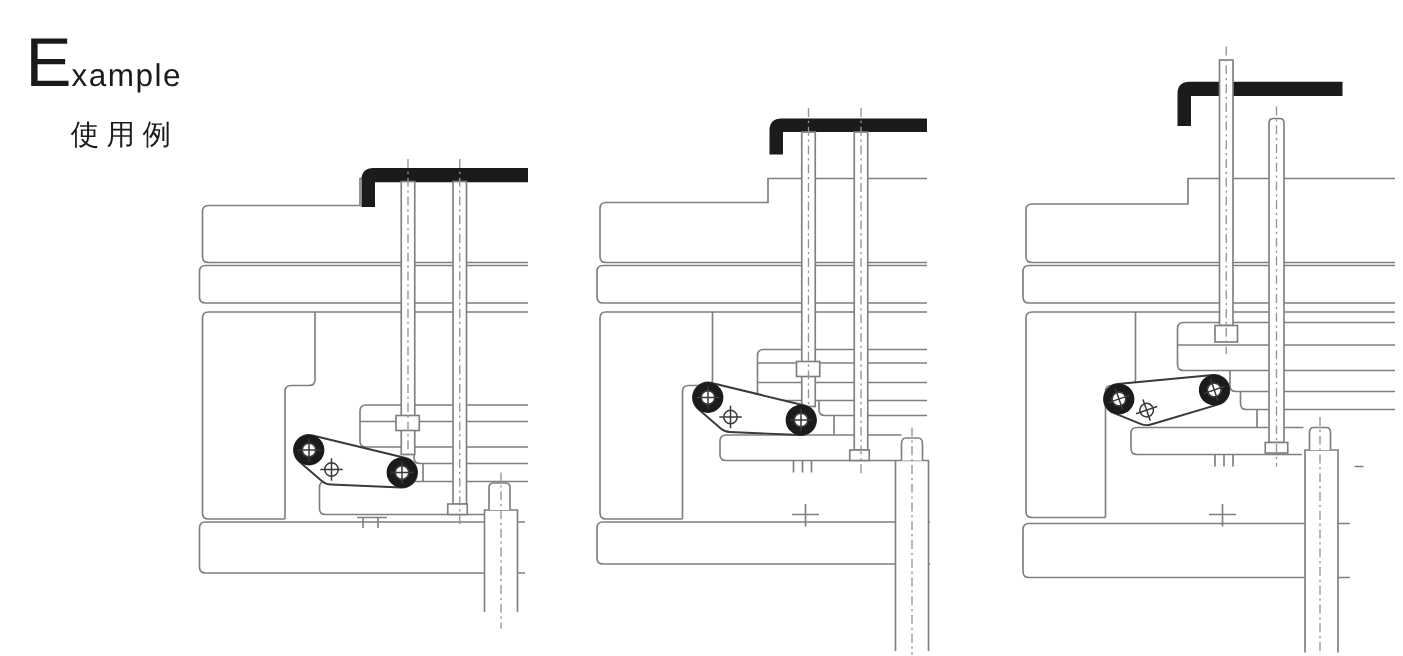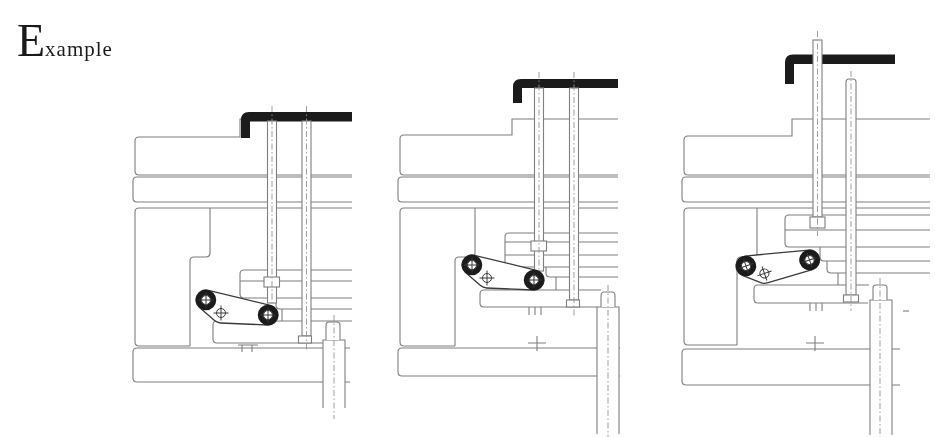--- a/index.html
+++ b/index.html
@@ -1,21 +1,21 @@
 <!DOCTYPE html>
 <html style="--background: #ffffff; --line-main: #7f7f7f; --line-dark: #3a3a3a; --line-soft: #949494; --bracket: #1b1b1b;"><head>
 <meta charset="utf-8">
 <style>
   :root{
     --bg:#ffffff; --line-main:#7f7f7f; --line-dark:#3a3a3a;
     --line-soft:#949494; --bracket:#1b1b1b;
   }
   html,body{margin:0;padding:0;background:var(--bg);}
   .page{position:relative;width:933px;height:437px;background:var(--bg);overflow:hidden;
-        font-family:Liberation Serif, serif;color:#1a1a1a;}
+        font-family:Liberation Sans, sans-serif;color:#1a1a1a;}
   .title-block{position:absolute;left:17px;top:18px;}
   .title-line{line-height:1;white-space:nowrap;}
   .big-e{font-size:46px;font-weight:500;letter-spacing:0;}
   .rest{font-size:21px;font-weight:400;letter-spacing:1px;}
   .subtitle{font-size:19px;margin-top:13px;margin-left:30px;letter-spacing:5px;}
   svg.fig{position:absolute;left:0;top:0;}
   .pl{fill:none;stroke:var(--line-main);stroke-width:1.1;}
   .wf{fill:#fff;stroke:var(--line-main);stroke-width:1.1;}
   .wfo{fill:#fff;stroke:none;}
   .cl{fill:none;stroke:var(--line-soft);stroke-width:0.9;stroke-dasharray:6 2.5 1.5 2.5;}
@@ -24,20 +24,21 @@
   .ringc{fill:#fff;stroke:var(--bracket);stroke-width:5.5;}
   .xh{fill:none;stroke:var(--line-dark);stroke-width:1;}
 </style>
 </head>
 <body>
 
 <div class="page">
 
   <div class="title-block">
     <div class="title-line"><span class="big-e">E</span><span class="rest">xample</span></div>
+    <div class="subtitle">使用例</div>
   </div>
 
   <svg class="fig" width="935" height="437" viewBox="0 0 935 437">
     <defs>
       <g id="xhair">
         <circle class="xh" r="4.5"></circle>
         <path class="xh" d="M-7.5,0 H7.5 M0,-7.5 V7.5"></path>
       </g>
       <g id="ring">
         <circle class="ringc" r="7.5"></circle>

